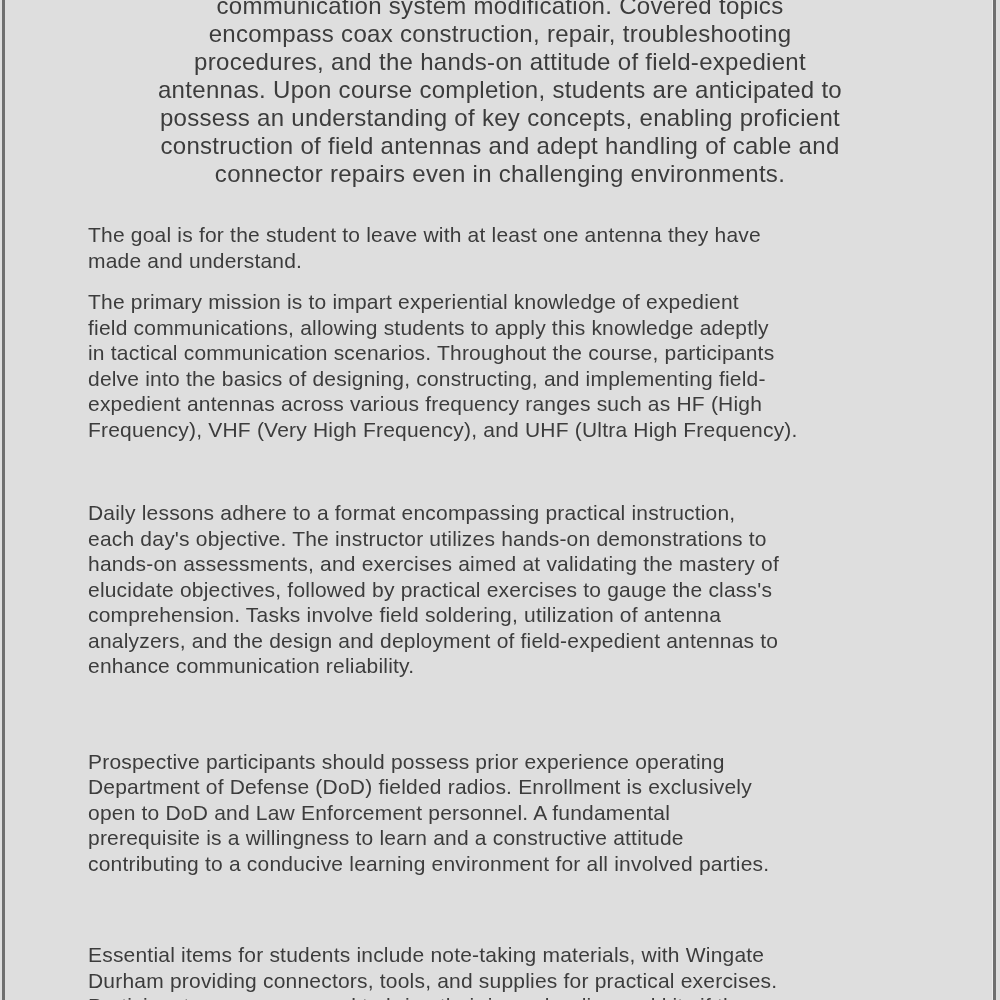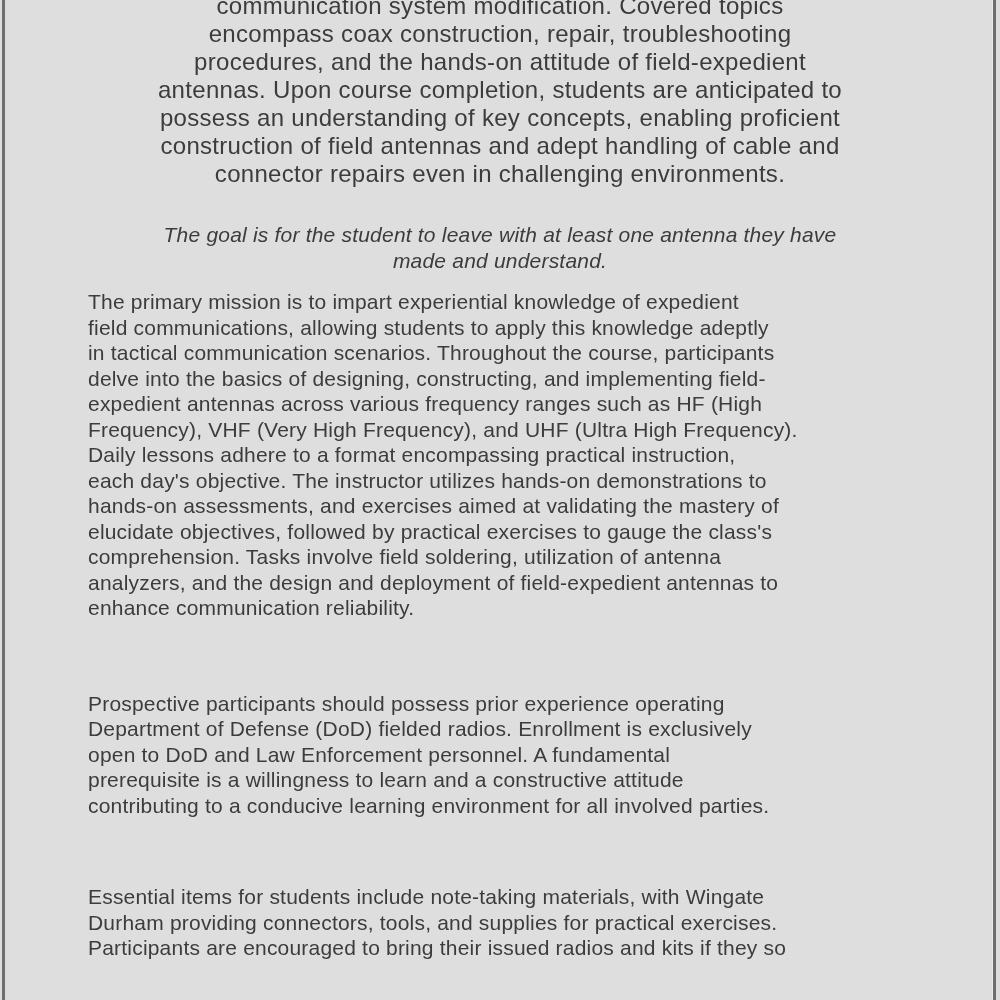--- a/index.html
+++ b/index.html
@@ -31,26 +31,24 @@
   }
   .para .line { white-space: nowrap; }
   .intro {
     font-size: 24px;
     line-height: 28px;
     text-align: center;
     margin-top: -8px;
     letter-spacing: 0.3px;
   }
   .goal {
-    font-style: italic;
     margin-top: 34px;
-    text-align: center;
   }
   .mission   { margin-top: 16px; }
-  .lessons   { }
+  .lessons   { margin-top: 58px; }
   .prereq    { margin-top: 70px; }
   .materials { margin-top: 66px; }
 </style>
 </head>
 <body>
 
 <div class="edge edge-left"></div>
 <div class="edge edge-right-highlight"></div>
 <div class="edge edge-right"></div>
 

